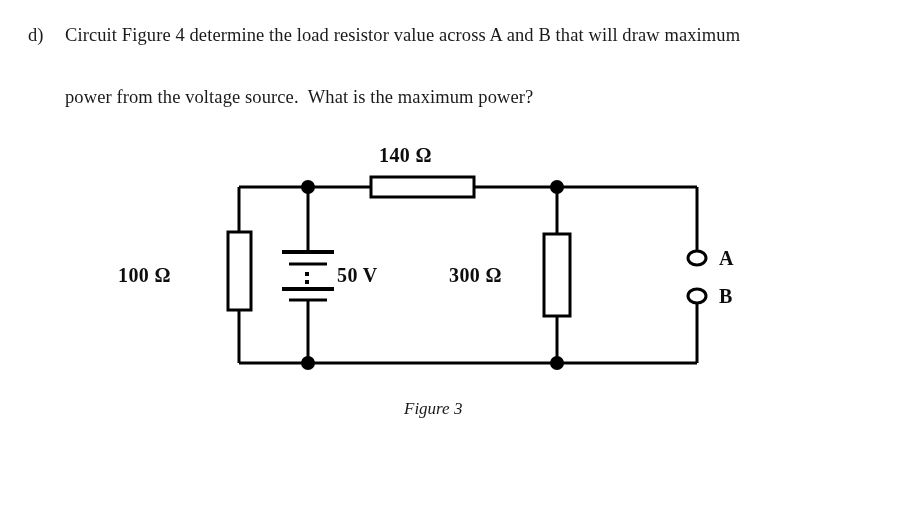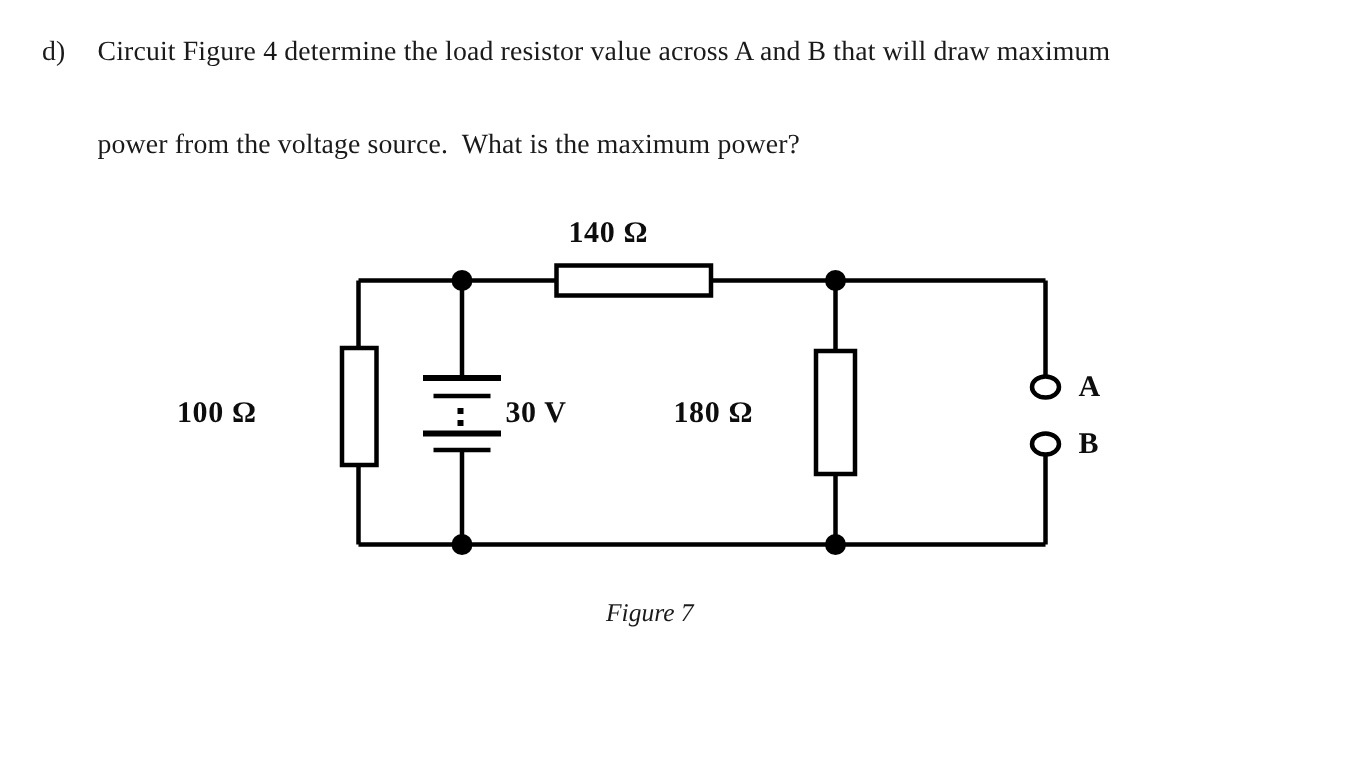--- a/index.html
+++ b/index.html
@@ -145,22 +145,22 @@
     <g fill="#ffffff" stroke="#000000" stroke-width="3">
       <ellipse cx="697" cy="258" rx="9" ry="7"></ellipse>
       <ellipse cx="697" cy="296" rx="9" ry="7"></ellipse>
     </g>
   </svg>
 
   <div class="ckt-label" id="label-120">140 Ω</div>
 
   <div class="ckt-label" id="label-100">100 Ω</div>
 
-  <div class="ckt-label" id="label-40v">30 V</div>
+  <div class="ckt-label" id="label-40v">50 V</div>
 
-  <div class="ckt-label" id="label-180">180 Ω</div>
+  <div class="ckt-label" id="label-180">300 Ω</div>
 
   <div class="ckt-label" id="label-a">A</div>
 
   <div class="ckt-label" id="label-b">B</div>
 
-  <div id="figure-caption">Figure 7</div>
+  <div id="figure-caption">Figure 3</div>
 </div>
 
 </body></html>

